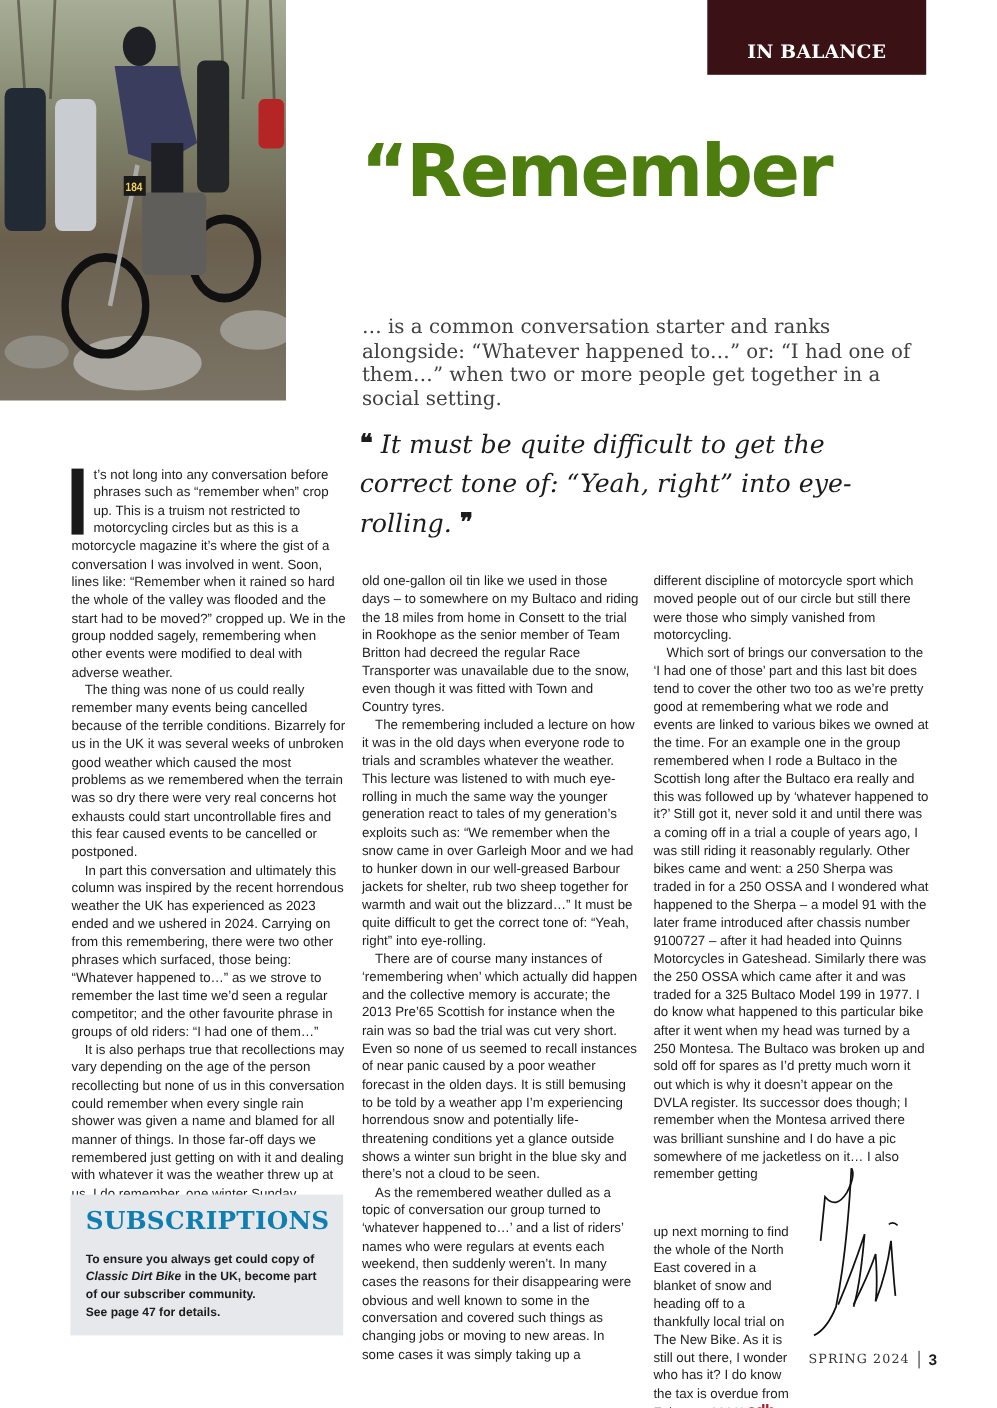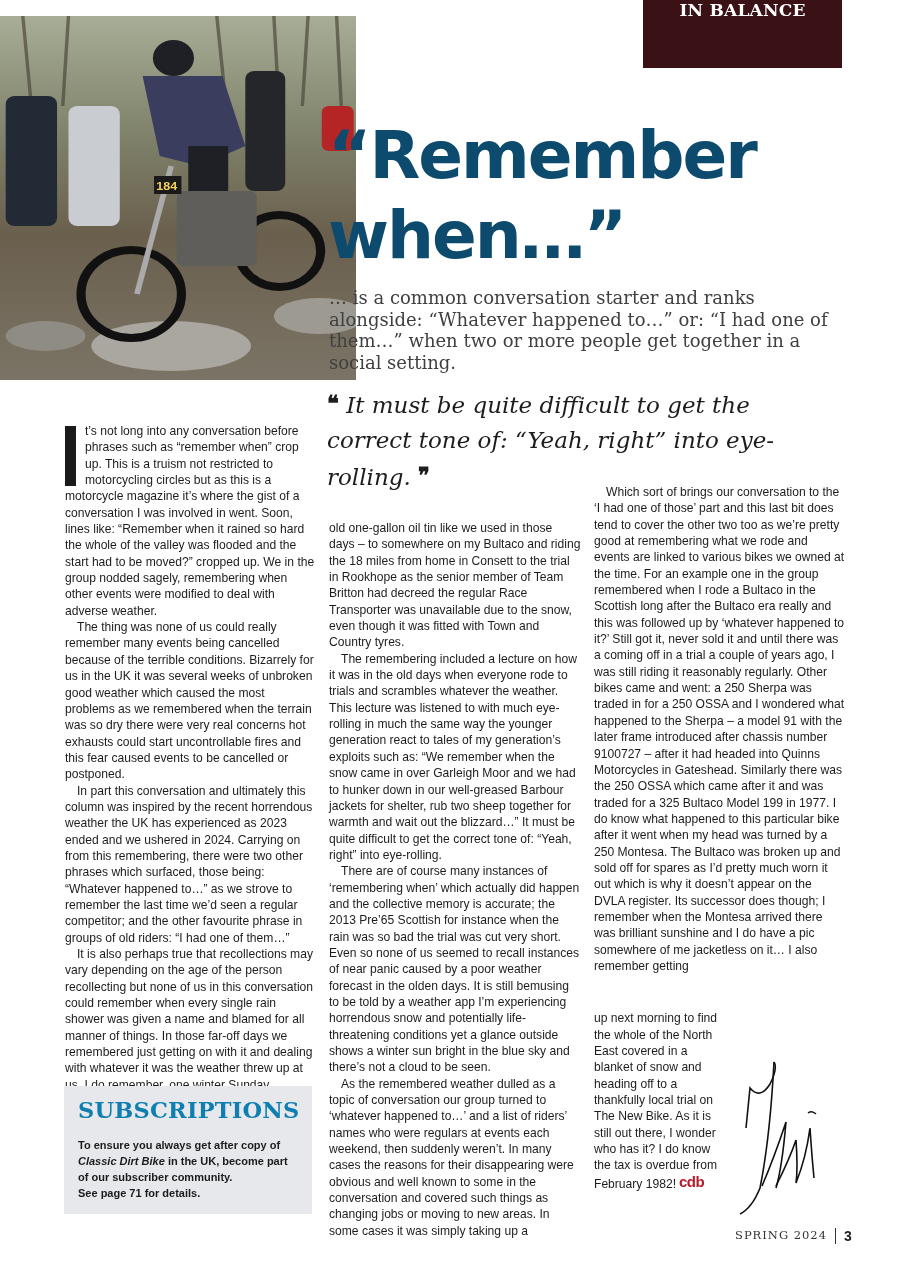--- a/index.html
+++ b/index.html
@@ -1,37 +1,37 @@
 <!DOCTYPE html>
 <html><head>
 <meta charset="utf-8">
 <style>
   * { box-sizing: border-box; margin: 0; padding: 0; }
   html, body { width: 906px; height: 1280px; background: #ffffff; overflow: hidden; }
   body { position: relative; font-family: "Liberation Sans", sans-serif; color: #1c1c1c; }
 
   
   .photo {
-    position: absolute; left: 0; top: 16px; width: 356px; height: 364px; overflow: hidden;
+    position: absolute; left: 0; top: 0; width: 260px; height: 364px; overflow: hidden;
     background: linear-gradient(180deg, #8a9077 0%, #6f745c 30%, #5d5a48 55%, #6b6252 75%, #807a6c 100%);
   }
   .photo svg { width: 100%; height: 100%; display: block; }
 
   
   .badge {
     position: absolute; left: 643px; top: 0; width: 199px; height: 68px;
     background: #3a1216; color: #ffffff;
-    display: flex; justify-content: center; padding-bottom: 10px;
+    display: flex; align-items: flex-end; justify-content: center; padding-bottom: 10px;
     font-family: "DejaVu Serif", serif; font-weight: bold; font-size: 17px; letter-spacing: 0.2px;
   }
 
   
   .headline {
     position: absolute; left: 328px; top: 116px; width: 520px;
-    font-family: "DejaVu Sans", sans-serif; font-weight: bold; color: #0c4a6e;
+    font-family: "DejaVu Sans", sans-serif; font-weight: bold; color: #4d7c0f;
     font-size: 66px; line-height: 80px; letter-spacing: -2px;
   }
 
   
   .standfirst {
     position: absolute; left: 329px; top: 287px; width: 510px;
     font-family: "DejaVu Serif", serif; font-size: 18px; line-height: 21.5px; color: #404040;
   }
 
   
@@ -135,21 +135,20 @@
     <text x="137" y="174" font-family="Liberation Sans, sans-serif" font-size="11" font-weight="bold" fill="#f2d05a">184</text>
   </svg>
 </div>
 
 <div class="badge">
   <span>IN BALANCE</span>
 </div>
 
 <h1 class="headline">
   <span>“Remember</span><br>
-  <span>when…”</span>
 </h1>
 
 <p class="standfirst">… is a common conversation starter and ranks alongside: “Whatever happened to…” or: “I had one of them…” when two or more people get together in a social setting.</p>
 
 <div class="pullquote">
   <span class="qm">❝</span>
   <span>It must be quite difficult to get the correct tone of: “Yeah, right” into eye-rolling.</span>
   <span class="qm">❞</span>
 </div>
 
@@ -161,40 +160,41 @@
 </div>
 
 <div class="col col2">
   <p class="first">old one-gallon oil tin like we used in those days – to somewhere on my Bultaco and riding the 18 miles from home in Consett to the trial in Rookhope as the senior member of Team Britton had decreed the regular Race Transporter was unavailable due to the snow, even though it was fitted with Town and Country tyres.</p>
   <p>The remembering included a lecture on how it was in the old days when everyone rode to trials and scrambles whatever the weather. This lecture was listened to with much eye-rolling in much the same way the younger generation react to tales of my generation’s exploits such as: “We remember when the snow came in over Garleigh Moor and we had to hunker down in our well-greased Barbour jackets for shelter, rub two sheep together for warmth and wait out the blizzard…” It must be quite difficult to get the correct tone of: “Yeah, right” into eye-rolling.</p>
   <p>There are of course many instances of ‘remembering when’ which actually did happen and the collective memory is accurate; the 2013 Pre’65 Scottish for instance when the rain was so bad the trial was cut very short. Even so none of us seemed to recall instances of near panic caused by a poor weather forecast in the olden days. It is still bemusing to be told by a weather app I’m experiencing horrendous snow and potentially life-threatening conditions yet a glance outside shows a winter sun bright in the blue sky and there’s not a cloud to be seen.</p>
   <p>As the remembered weather dulled as a topic of conversation our group turned to ‘whatever happened to…’ and a list of riders’ names who were regulars at events each weekend, then suddenly weren’t. In many cases the reasons for their disappearing were obvious and well known to some in the conversation and covered such things as changing jobs or moving to new areas. In some cases it was simply taking up a</p>
 </div>
 
 <div class="col col3">
+  <p class="first">different discipline of motorcycle sport which moved people out of our circle but still there were those who simply vanished from motorcycling.</p>
   <p>Which sort of brings our conversation to the ‘I had one of those’ part and this last bit does tend to cover the other two too as we’re pretty good at remembering what we rode and events are linked to various bikes we owned at the time. For an example one in the group remembered when I rode a Bultaco in the Scottish long after the Bultaco era really and this was followed up by ‘whatever happened to it?’ Still got it, never sold it and until there was a coming off in a trial a couple of years ago, I was still riding it reasonably regularly. Other bikes came and went: a 250 Sherpa was traded in for a 250 OSSA and I wondered what happened to the Sherpa – a model 91 with the later frame introduced after chassis number 9100727 – after it had headed into Quinns Motorcycles in Gateshead. Similarly there was the 250 OSSA which came after it and was traded for a 325 Bultaco Model 199 in 1977. I do know what happened to this particular bike after it went when my head was turned by a 250 Montesa. The Bultaco was broken up and sold off for spares as I’d pretty much worn it out which is why it doesn’t appear on the DVLA register. Its successor does though; I remember when the Montesa arrived there was brilliant sunshine and I do have a pic somewhere of me jacketless on it… I also remember getting</p>
   <p class="first narrow"><span>up next morning to find the whole of the North East covered in a blanket of snow and heading off to a thankfully local trial on The New Bike. As it is still out there, I wonder who has it? I do know the tax is overdue from February 1982!</span><span class="endmark">cdb</span></p>
 </div>
 
 <div class="signature">
   <svg viewBox="0 0 100 160">
     <path d="M8 70 L12 30 Q22 42 32 26 Q40 10 36 4" fill="none" stroke="#111" stroke-width="1.6"></path>
     <path d="M36 4 Q32 80 22 130 Q14 150 2 156" fill="none" stroke="#111" stroke-width="1.6"></path>
     <path d="M24 128 Q36 100 48 64 Q44 110 38 130" fill="none" stroke="#111" stroke-width="1.6"></path>
     <path d="M38 128 Q52 100 58 82 Q60 110 58 125 Q68 100 72 70 Q74 100 76 120" fill="none" stroke="#111" stroke-width="1.6"></path>
     <path d="M70 55 Q74 52 78 56" fill="none" stroke="#111" stroke-width="1.4"></path>
   </svg>
 </div>
 
 <div class="subs">
   <div class="subs-title">SUBSCRIPTIONS</div>
   <div class="subs-body">
-    <span>To ensure you always get after copy of</span><br>
+    <span>To ensure you always get could copy of</span><br>
     <em>Classic Dirt Bike</em><span> in the UK, become part of our subscriber community.</span><br>
-    <span>See page 71 for details.</span>
+    <span>See page 47 for details.</span>
   </div>
 </div>
 
 <div class="folio">
   <span>SPRING 2024</span>
   <span class="sep"></span>
   <span class="num">3</span>
 </div>
 
 </body></html>

